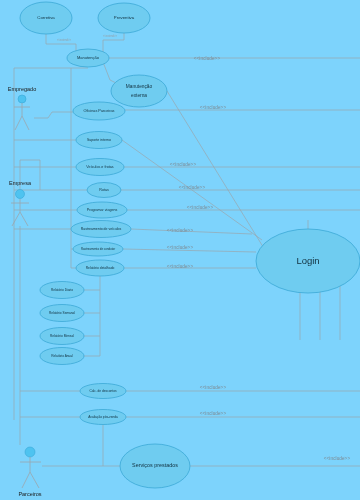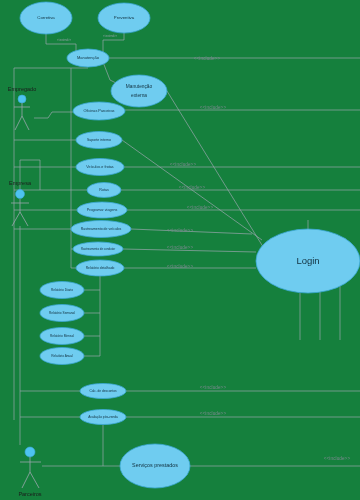--- a/index.html
+++ b/index.html
@@ -4,21 +4,21 @@
 <style>
   html, body {
     margin: 0;
     padding: 0;
     background: #ffffff;
   }
   #canvas {
     position: relative;
     width: 360px;
     height: 500px;
-    background: #15803d;
+    background: #7dd3fc;
     font-family: "Liberation Sans", sans-serif;
     overflow: hidden;
   }
   svg.layer {
     position: absolute;
     left: 0;
     top: 0;
     width: 360px;
     height: 500px;
   }

